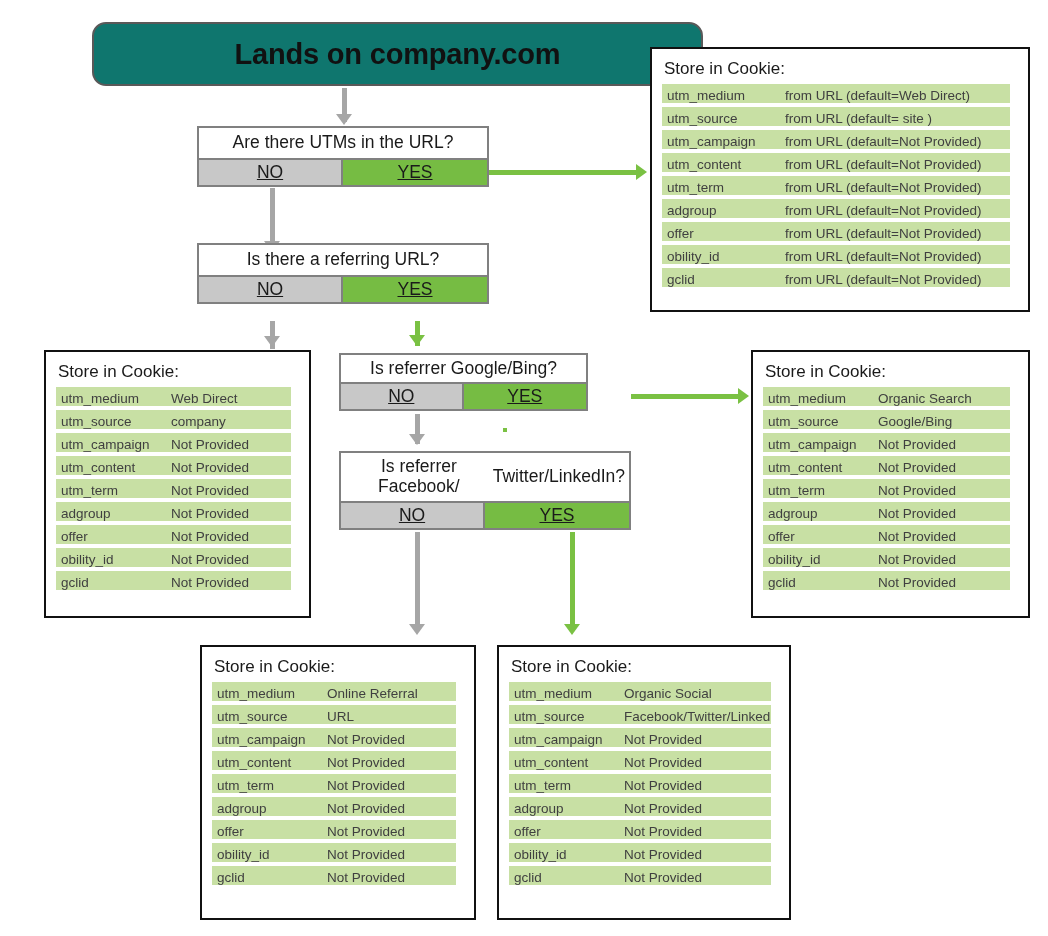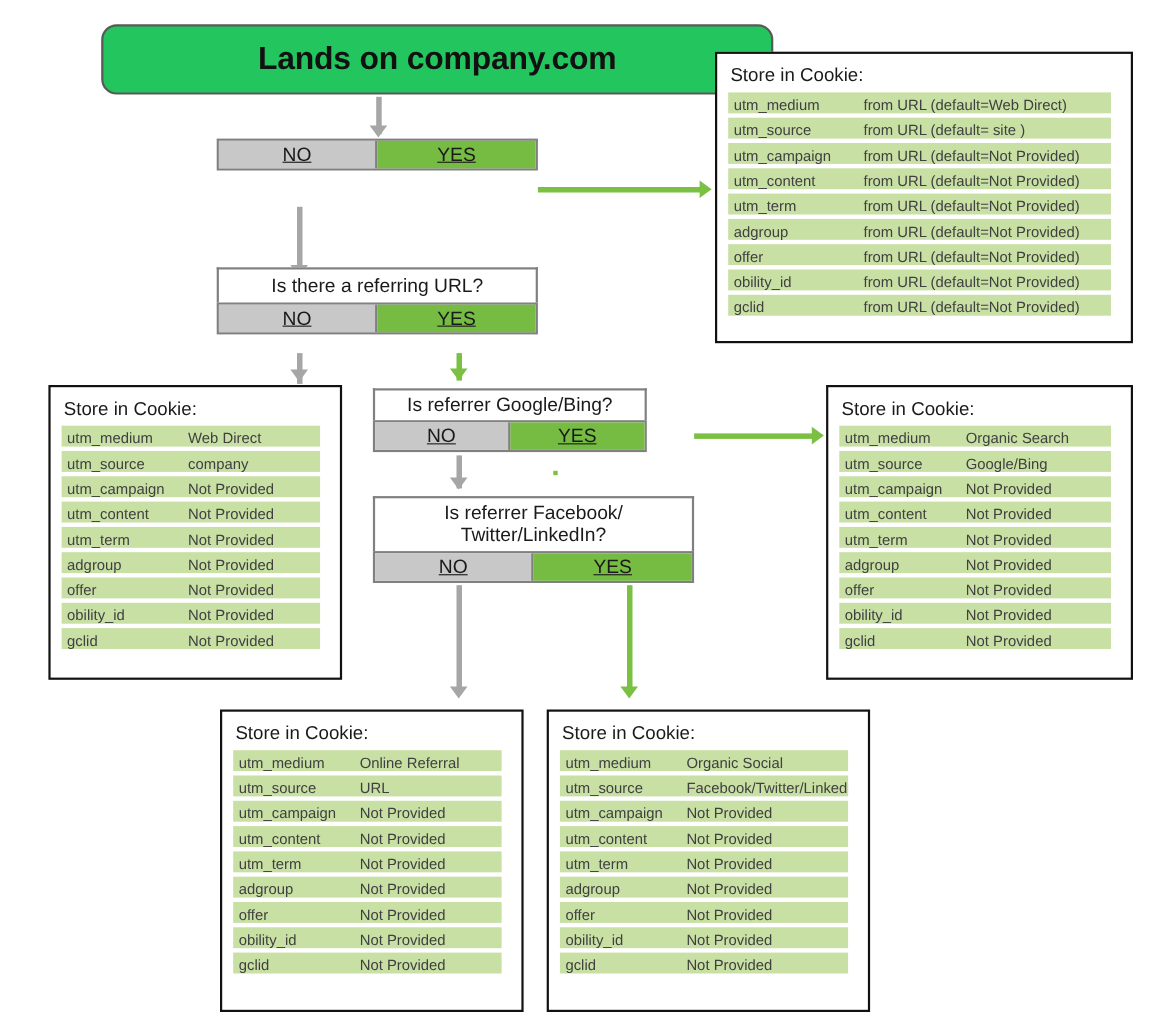--- a/index.html
+++ b/index.html
@@ -20,21 +20,21 @@
     overflow: hidden;
   }
 
   
   .start-node {
     position: absolute;
     left: 92px;
     top: 22px;
     width: 611px;
     height: 64px;
-    background: #22c55e;
+    background: #0f766e;
     border: 2px solid #595959;
     border-radius: 14px;
     display: flex;
     align-items: center;
     justify-content: center;
     box-sizing: border-box;
     text-align: center;
   }
   .start-node .label {
     font-size: 29px;
@@ -168,20 +168,21 @@
 <div id="canvas">
 
   <div class="start-node">
     <span class="label">Lands on company.com</span>
   </div>
 
   <div class="vline gray" style="left:342px; top:88px; height:34px;"></div>
   <div class="arrow-down gray-a" style="left:336px; top:114px;"></div>
 
   <div class="decision" style="left:197px; top:126px; width:292px;">
+    <div class="question" style="height:32px;">Are there UTMs in the URL?</div>
     <div class="answers">
       <div class="ans no">NO</div>
       <div class="ans yes">YES</div>
     </div>
   </div>
 
   <div class="hline green" style="left:489px; top:170px; width:148px;"></div>
   <div class="arrow-right" style="left:636px; top:164px;"></div>
 
   <div class="vline gray" style="left:270px; top:188px; height:60px;"></div>
@@ -210,21 +211,21 @@
   </div>
 
   <div class="hline green" style="left:631px; top:394px; width:108px;"></div>
   <div class="arrow-right" style="left:738px; top:388px;"></div>
   <div class="dot" style="left:503px; top:428px;"></div>
 
   <div class="vline gray" style="left:415px; top:414px; height:30px;"></div>
   <div class="arrow-down gray-a" style="left:409px; top:434px;"></div>
 
   <div class="decision" style="left:339px; top:451px; width:292px;">
-    <div class="question" style="height:50px; flex-direction:column;text-align:center;">
+    <div class="question" style="height:50px; flex-direction:row;text-align:center;">
       <span>Is referrer Facebook/</span>
       <span>Twitter/LinkedIn?</span>
     </div>
     <div class="answers">
       <div class="ans no">NO</div>
       <div class="ans yes">YES</div>
     </div>
   </div>
 
   <div class="vline gray" style="left:415px; top:532px; height:98px;"></div>

